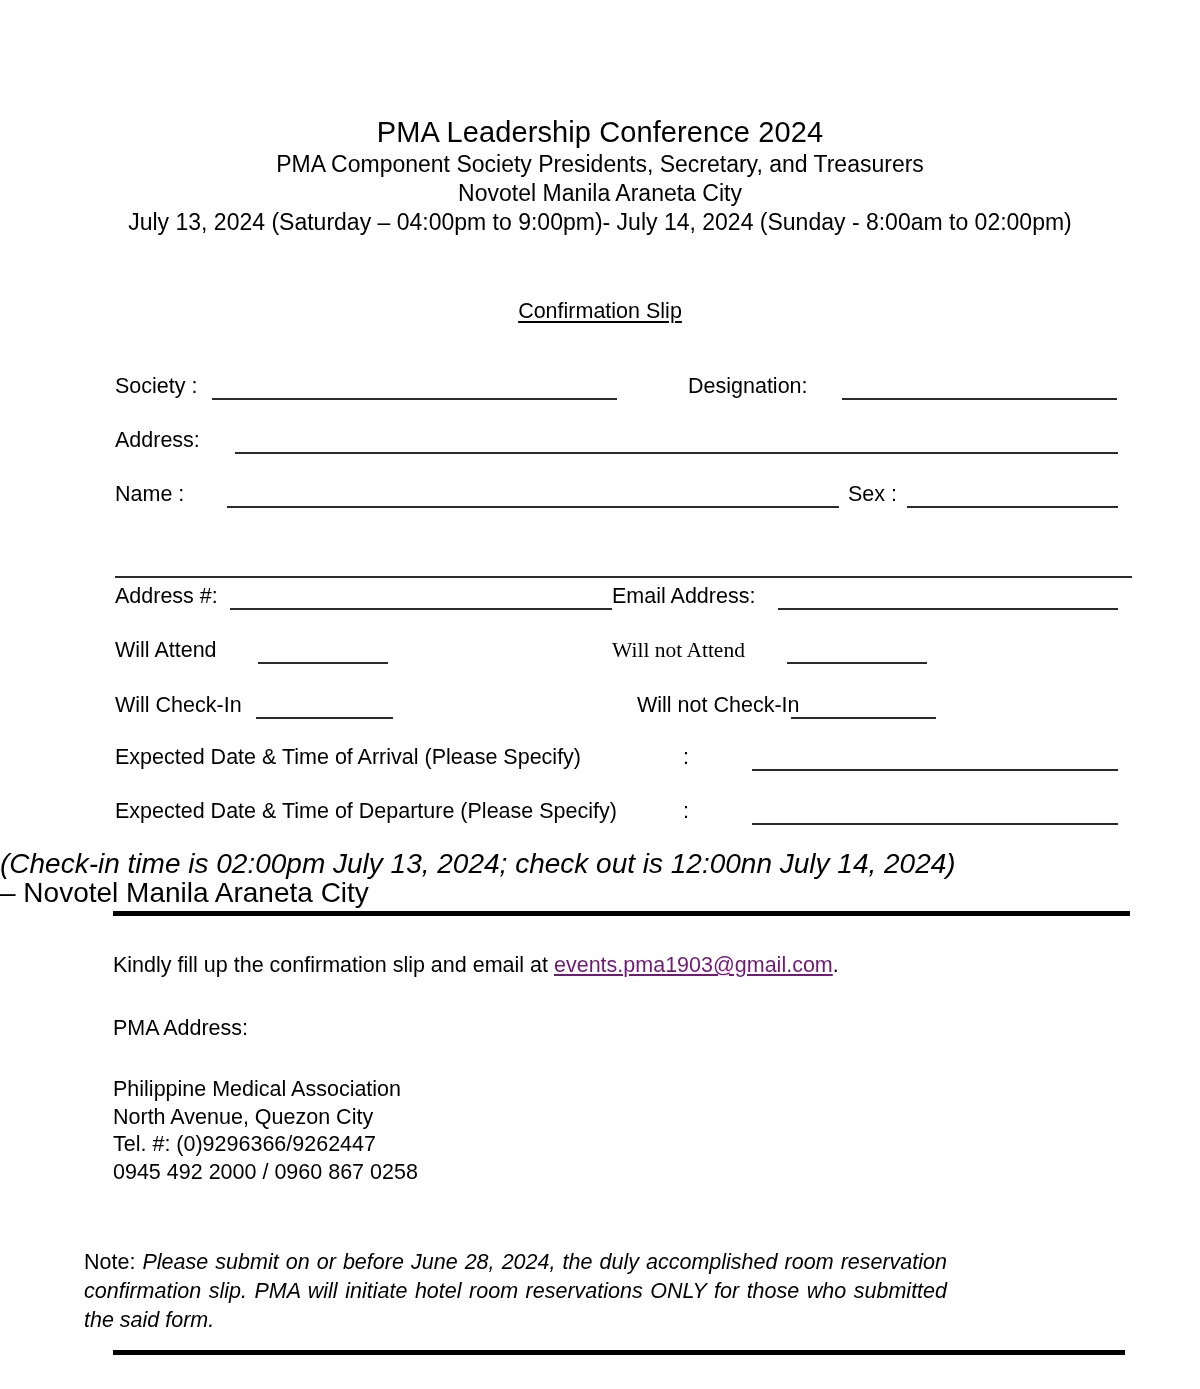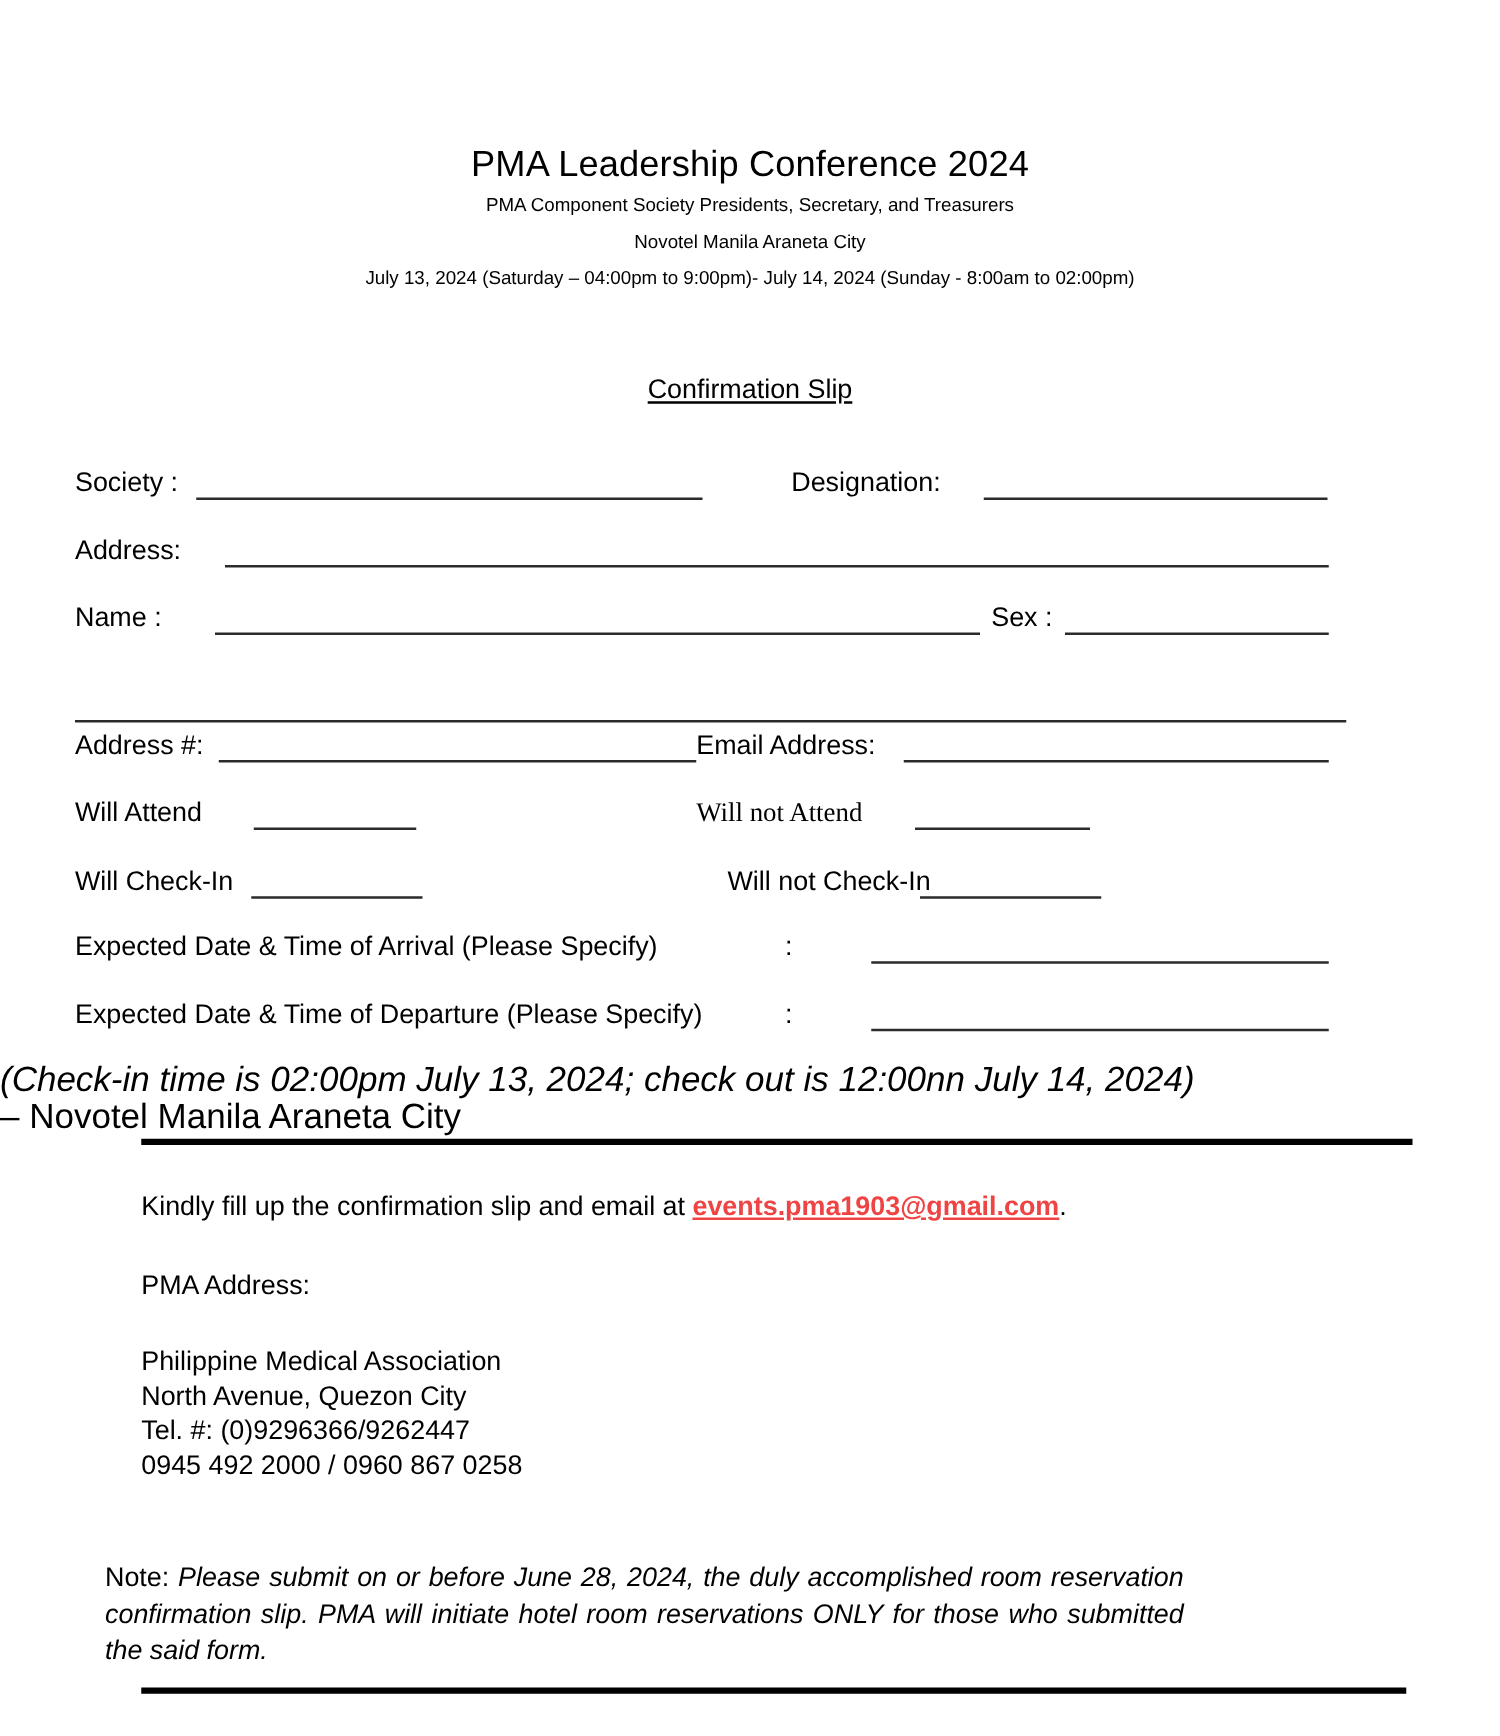--- a/index.html
+++ b/index.html
@@ -27,40 +27,40 @@
     padding-top: 114px;
     text-align: center;
   }
   .doc-title {
     font-size: 29px;
     line-height: 36px;
     font-weight: 400;
     letter-spacing: 0.1px;
   }
   .doc-sub {
-    font-size: 15px;
+    font-size: 23px;
     line-height: 29px;
     font-weight: 400;
   }
 
   
   .slip-heading-wrap {
     text-align: center;
     margin-top: 62px;
   }
   .slip-heading {
     font-size: 21.5px;
     text-decoration: underline;
     text-underline-offset: 3px;
   }
 
   
   .form {
     margin-top: 48px;
-    padding-left: 60px;
+    padding-left: 115px;
     padding-right: 70px;
     font-size: 21.5px;
   }
   .row {
     position: relative;
     height: 54px;
   }
   .lbl {
     position: absolute;
     white-space: nowrap;
@@ -95,23 +95,22 @@
   .lower {
     padding-left: 113px;
     padding-right: 70px;
     font-size: 21.5px;
     line-height: 28px;
   }
   .kindly {
     margin-top: 35px;
   }
   .mail-link {
-    color: #ef4444;
+    color: #701a75;
     text-decoration: underline;
-    font-weight: bold;
   }
   .pma-address-label {
     margin-top: 35px;
   }
   .addr-block {
     margin-top: 34px;
     line-height: 27.5px;
     white-space: pre-line;
   }
 

